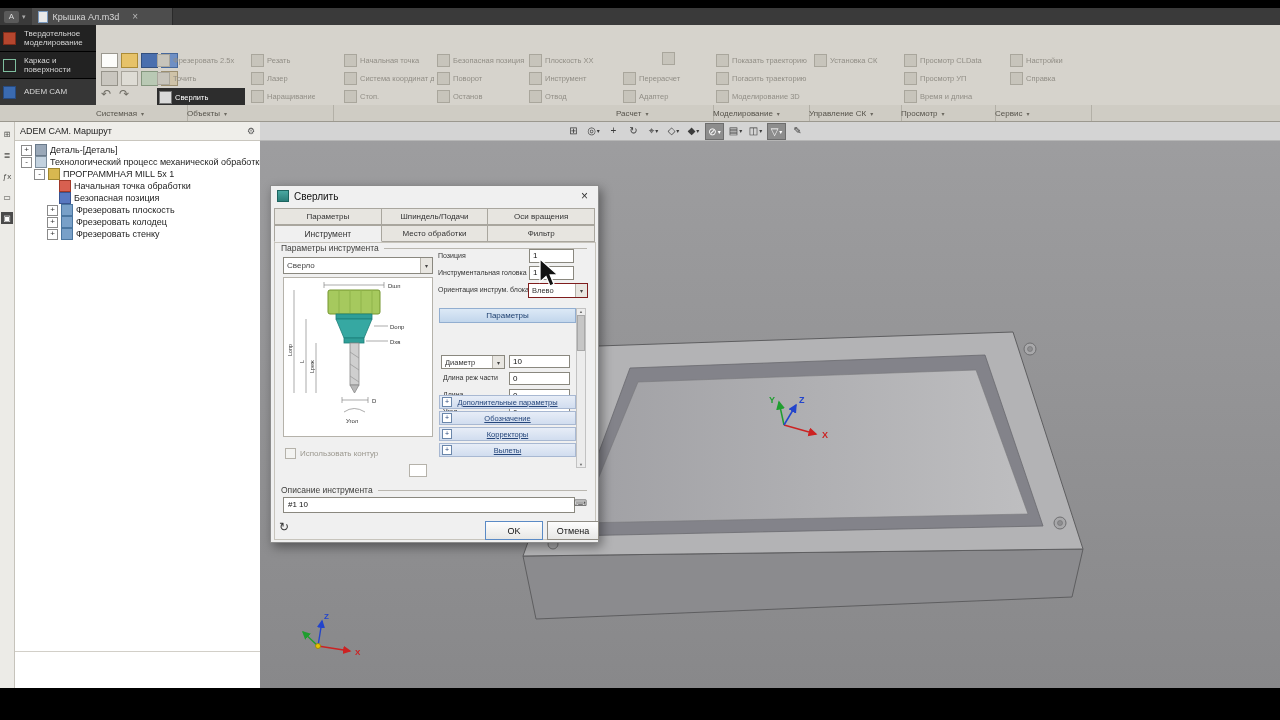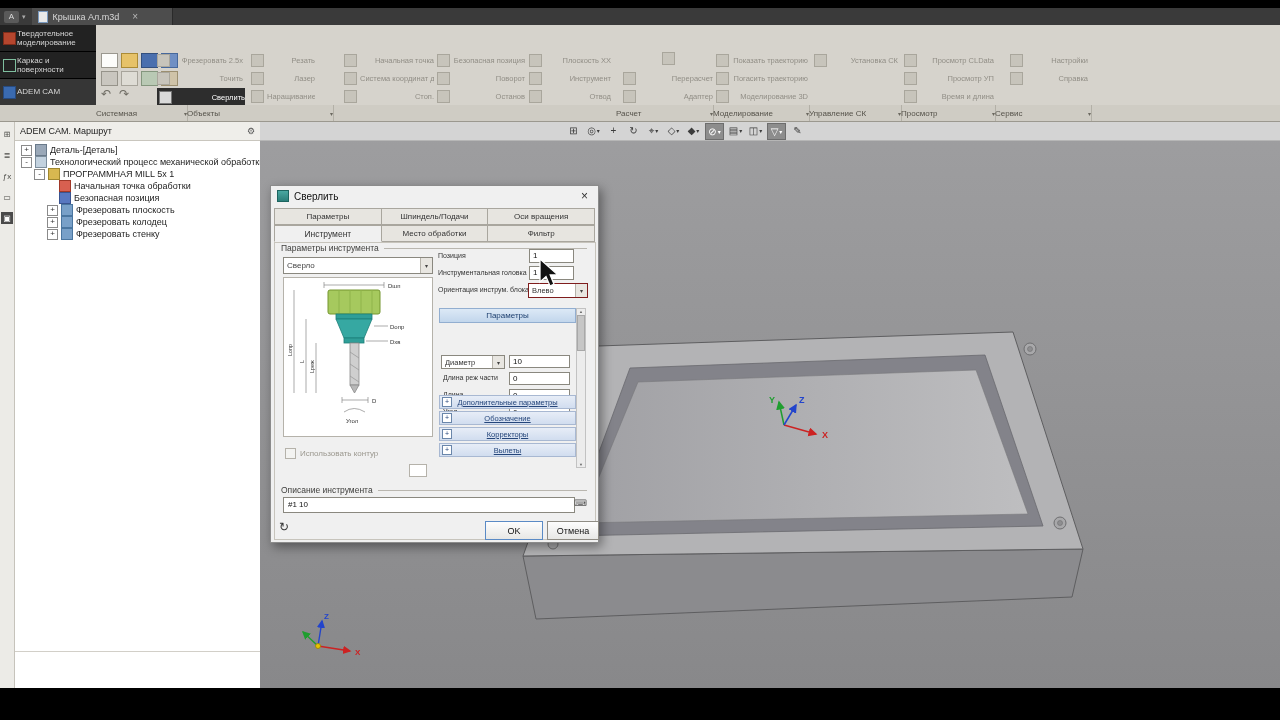--- a/index.html
+++ b/index.html
@@ -17,47 +17,47 @@
               display:flex;align-items:center;justify-content:center;border-radius:2px;}
   .tb-caret{color:#aaa;font-size:7px;margin:0 6px 0 3px;}
   .tb-tab{height:17px;min-width:128px;background:#4d4d4d;color:#d8d8d8;font-size:9px;
           display:flex;align-items:center;padding:0 6px;gap:5px;border-right:1px solid #2a2a2a;}
   .tb-doc-ico{width:8px;height:10px;background:#e8e8e8;border:1px solid #7a9ac0;display:inline-block;}
   .tb-close{color:#b8b8b8;font-size:10px;margin-left:8px;}
 
   
   #ribbon{left:0;top:25px;width:1280px;height:80px;background:#d6d3cc;}
   #mode-col{position:absolute;left:0;top:0;width:96px;height:80px;background:#222;display:flex;flex-direction:column;}
-  .mode{flex:1;display:flex;align-items:center;gap:1px;padding:0 3px;border-bottom:1px solid #000;cursor:default;}
+  .mode{flex:1;display:flex;align-items:center;gap:8px;padding:0 3px;border-bottom:1px solid #000;cursor:default;}
   .mode:last-child{border-bottom:none;background:#363636;}
   .mode-ico{width:11px;height:11px;flex:0 0 auto;}
   .ico-solid{background:#b5462e;border:1px solid #7e2c1a;}
   .ico-wire{background:transparent;border:1px solid #7fbf9f;}
   .ico-cam{background:#3a6ab0;border:1px solid #274b80;}
   .mode-label{color:#d6d6d6;font-size:8px;line-height:1.15;}
   #sys-row1,#sys-row2{position:absolute;left:101px;display:flex;gap:3px;}
   #sys-row1{top:28px;} #sys-row2{top:46px;}
   .sico{width:15px;height:13px;display:inline-block;}
   .sico-0{background:#fcfcfa;border:1px solid #9a978e;}
   .sico-1{background:#e6c269;border:1px solid #ab8b36;}
   .sico-2{background:#4a6fae;border:1px solid #33507f;}
   .sico-3{background:#6f8fc4;border:1px solid #46689c;}
   .sico-4{background:#c9c6bf;border:1px solid #96938a;}
   .sico-5{background:#dedcd5;border:1px solid #a7a49b;}
   .sico-6{background:#b9c9b4;border:1px solid #84967e;}
   .sico-7{background:#cfc3a8;border:1px solid #9c8f70;}
   #undo-redo{position:absolute;left:101px;top:62px;display:flex;gap:8px;color:#6e6b63;font-size:12px;line-height:14px;}
   #ribbon-columns{position:absolute;inset:0;}
   .rb-cmd{position:absolute;height:16px;display:flex;align-items:center;gap:3px;font-size:7.5px;
-          color:#918e86;white-space:nowrap;overflow:hidden;justify-content:space-between;}
+          color:#918e86;white-space:nowrap;overflow:hidden;}
   .rb-ico{width:11px;height:11px;background:#c7c4bb;border:1px solid #a9a69c;flex:0 0 auto;}
   .rb-cmd.selected{background:#2d2d2d;color:#fff;height:18px;padding-left:2px;}
   .rb-cmd.selected .rb-ico{background:#d9d9d9;border-color:#777;}
   #group-row{left:0;top:105px;width:1280px;height:16px;background:#cfccc4;border-bottom:1px solid #9b988f;}
-  .grp{position:absolute;top:0;height:16px;display:flex;align-items:center;justify-content:space-between;
+  .grp{position:absolute;top:0;height:16px;display:flex;align-items:center;justify-content:flex-start;
        border-right:1px solid #b3b0a7;font-size:8px;color:#55524a;gap:4px;}
   .grp-c{font-size:6px;color:#6b6860;}
 
   
   #workspace{left:0;top:122px;width:1280px;height:566px;}
   #left-strip{position:absolute;left:0;top:0;width:15px;height:566px;background:#ecebe7;
               border-right:1px solid #c6c3bb;display:flex;flex-direction:column;align-items:center;
               padding-top:6px;gap:9px;box-sizing:border-box;}
   .strip-ico{font-size:8px;color:#4a4a46;width:12px;height:12px;display:flex;align-items:center;justify-content:center;}
   .strip-ico.pressed{background:#4a4a4a;color:#fff;}

